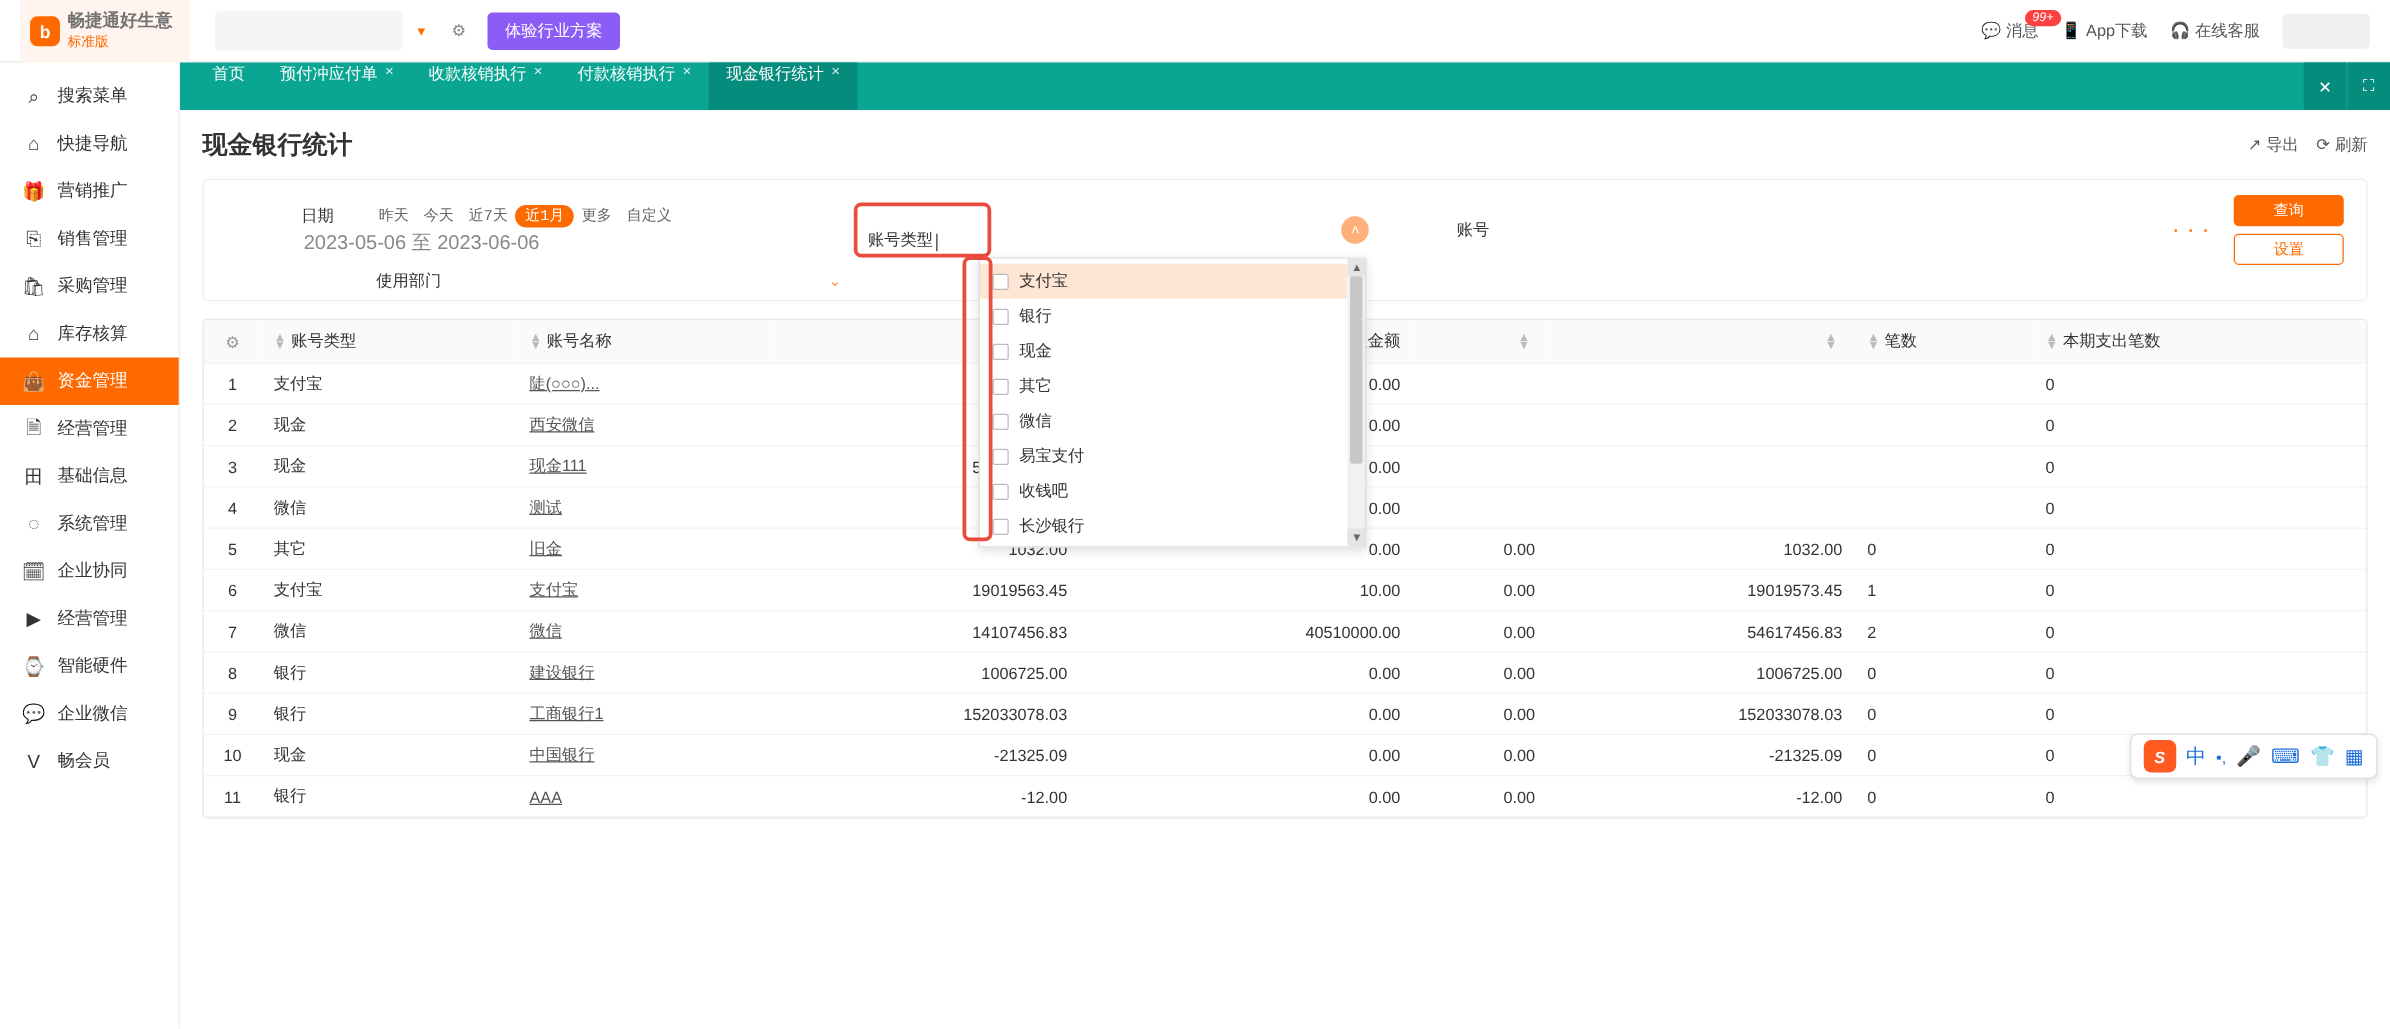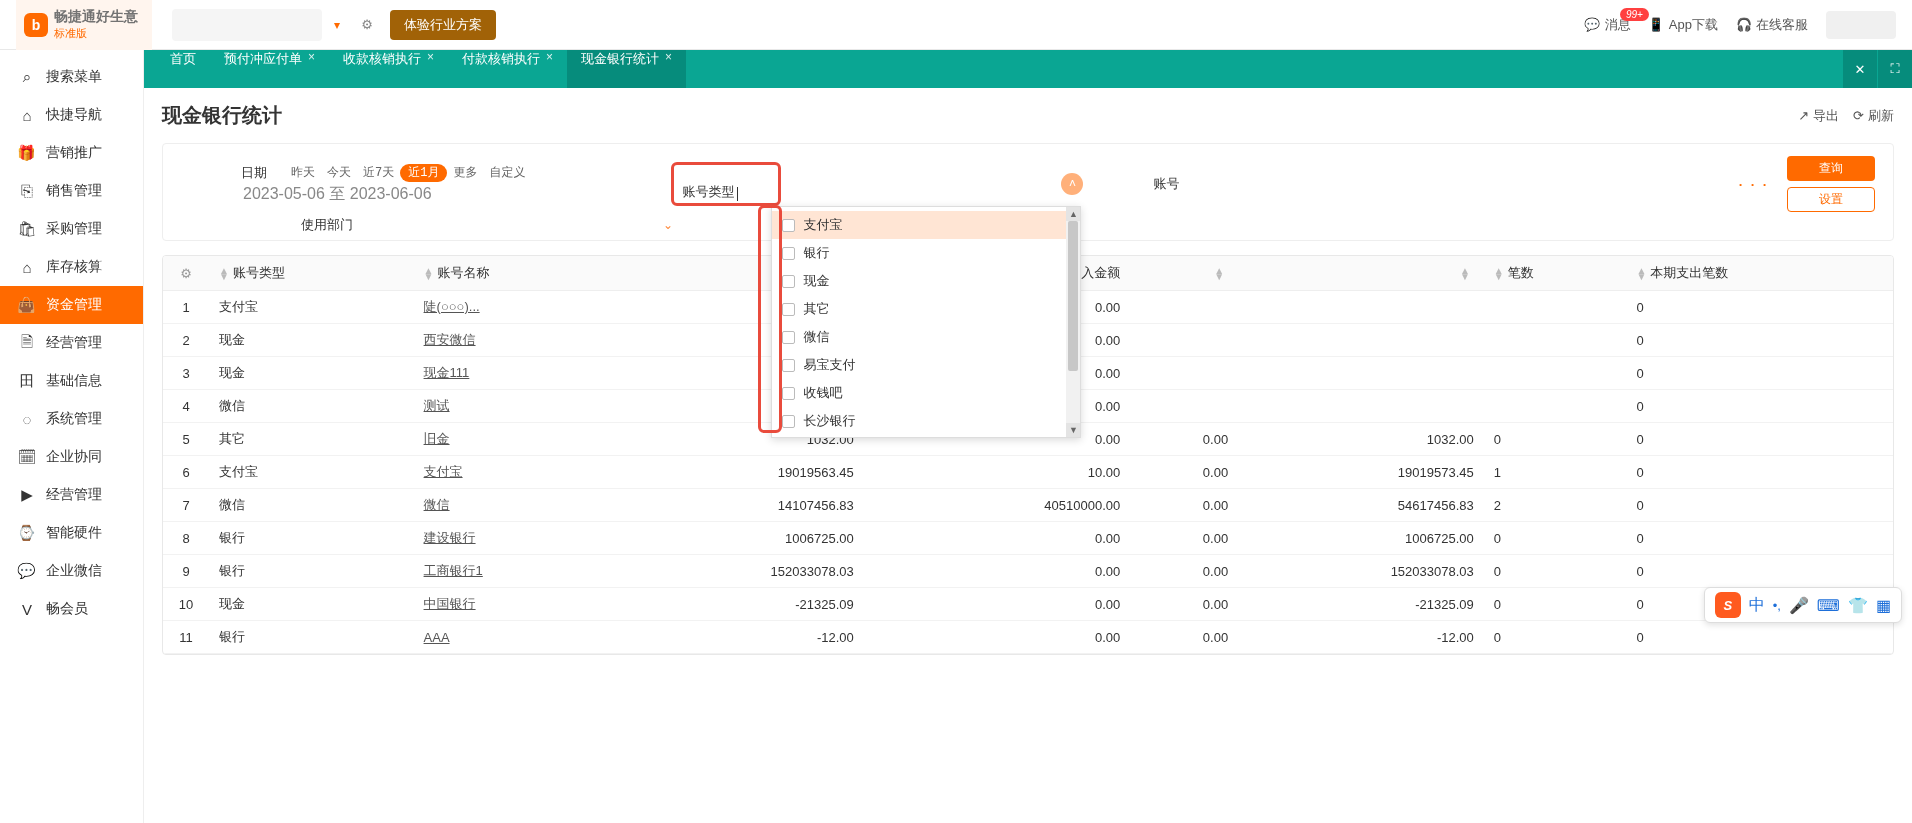--- a/index.html
+++ b/index.html
@@ -8,21 +8,21 @@
 
 .top-header { display: flex; align-items: center; height: 50px; padding: 0 16px; border-bottom: 1px solid #e8e8e8; }
 .logo-area { display: flex; align-items: center; width: 136px; background: #fff5ee; height: 50px; padding-left: 8px; }
 .logo-icon { width: 24px; height: 24px; background: #ff6a00; border-radius: 6px; display: inline-flex; align-items: center; justify-content: center; color: #fff; font-weight: bold; font-size: 14px; margin-right: 6px; }
 .logo-text { display: inline-flex; flex-direction: column; }
 .logo-main { color: #737373; font-size: 14px; font-weight: bold; }
 .logo-sub { color: #ff6a00; font-size: 11px; }
 .org-block { margin-left: 20px; width: 150px; height: 32px; background: #f5f5f5; border-radius: 4px; }
 .dropdown-caret { color: #ff6a00; margin: 0 12px; font-size: 12px; }
 .gear-btn { width: 30px; height: 30px; display: inline-flex; align-items: center; justify-content: center; color: #888; border-radius: 4px; cursor: pointer; }
-.primary-btn { background: #a16207; color: #fff; border: none; border-radius: 4px; padding: 6px 14px; cursor: pointer; font-size: 13px; margin-left: 8px; }
+.primary-btn { background: #8b5cf6; color: #fff; border: none; border-radius: 4px; padding: 6px 14px; cursor: pointer; font-size: 13px; margin-left: 8px; }
 .header-spacer { flex: 1; }
 .header-right { display: flex; align-items: center; gap: 18px; color: #555; }
 .hr-item { display: inline-flex; align-items: center; gap: 4px; cursor: pointer; position: relative; }
 .hr-icon { width: 16px; height: 16px; display: inline-flex; align-items: center; justify-content: center; color: #888; }
 .badge { position: absolute; top: -8px; right: -18px; background: #ff4040; color: #fff; font-size: 10px; padding: 1px 6px; border-radius: 10px; font-style: italic; }
 .avatar-block { width: 70px; height: 28px; background: #f0f0f0; border-radius: 4px; }
 
 
 .body-wrap { display: flex; height: calc(100vh - 50px); }
 .sidebar { width: 144px; border-right: 1px solid #eee; padding-top: 8px; }
@@ -42,21 +42,21 @@
 
 .page { padding: 14px 18px 8px; display: flex; align-items: center; }
 .page-title { font-size: 20px; color: #333; }
 .page-actions { margin-left: auto; display: flex; align-items: center; gap: 14px; color: #555; }
 .page-action { display: inline-flex; align-items: center; gap: 4px; cursor: pointer; }
 
 
 .filters-card { margin: 6px 18px 0; border: 1px solid #eee; border-radius: 4px; padding: 12px 18px 6px; position: relative; }
 .filters-row { display: flex; align-items: center; min-height: 40px; }
 .f-label { color: #333; font-size: 13px; margin-right: 10px; min-width: 52px; text-align: right; }
-.date-group { display: flex; align-items: center; gap: 8px; }
+.date-group { display: flex; align-items: center; gap: 20px; }
 .date-chip { color: #666; padding: 2px 6px; cursor: pointer; font-size: 12px; font-family: Liberation Mono, monospace; }
 .date-chip.active { background: #ff6a00; color: #fff; border-radius: 10px; padding: 2px 8px; }
 .date-range-text { color: #888; font-size: 16px; margin-top: 2px; margin-left: 2px; }
 .acct-type-block { margin-left: 140px; position: relative; }
 .acct-type-label-wrap { display: inline-flex; align-items: flex-end; border: 3px solid #e94b3c; border-radius: 6px; padding: 4px 8px 2px; height: 44px; min-width: 110px; }
 .acct-type-label { font-size: 13px; }
 .collapse-circle { width: 22px; height: 22px; border-radius: 50%; background: #ffb07a; color: #fff; display: inline-flex; align-items: center; justify-content: center; font-size: 12px; margin-left: 280px; cursor: pointer; }
 .acct-no-label { margin-left: 70px; font-size: 13px; color: #333; }
 .dots-btn { margin-left: auto; color: #ff6a00; letter-spacing: 2px; cursor: pointer; font-weight: bold; }
 .btn-col { display: flex; flex-direction: column; gap: 6px; margin-left: 18px; }

